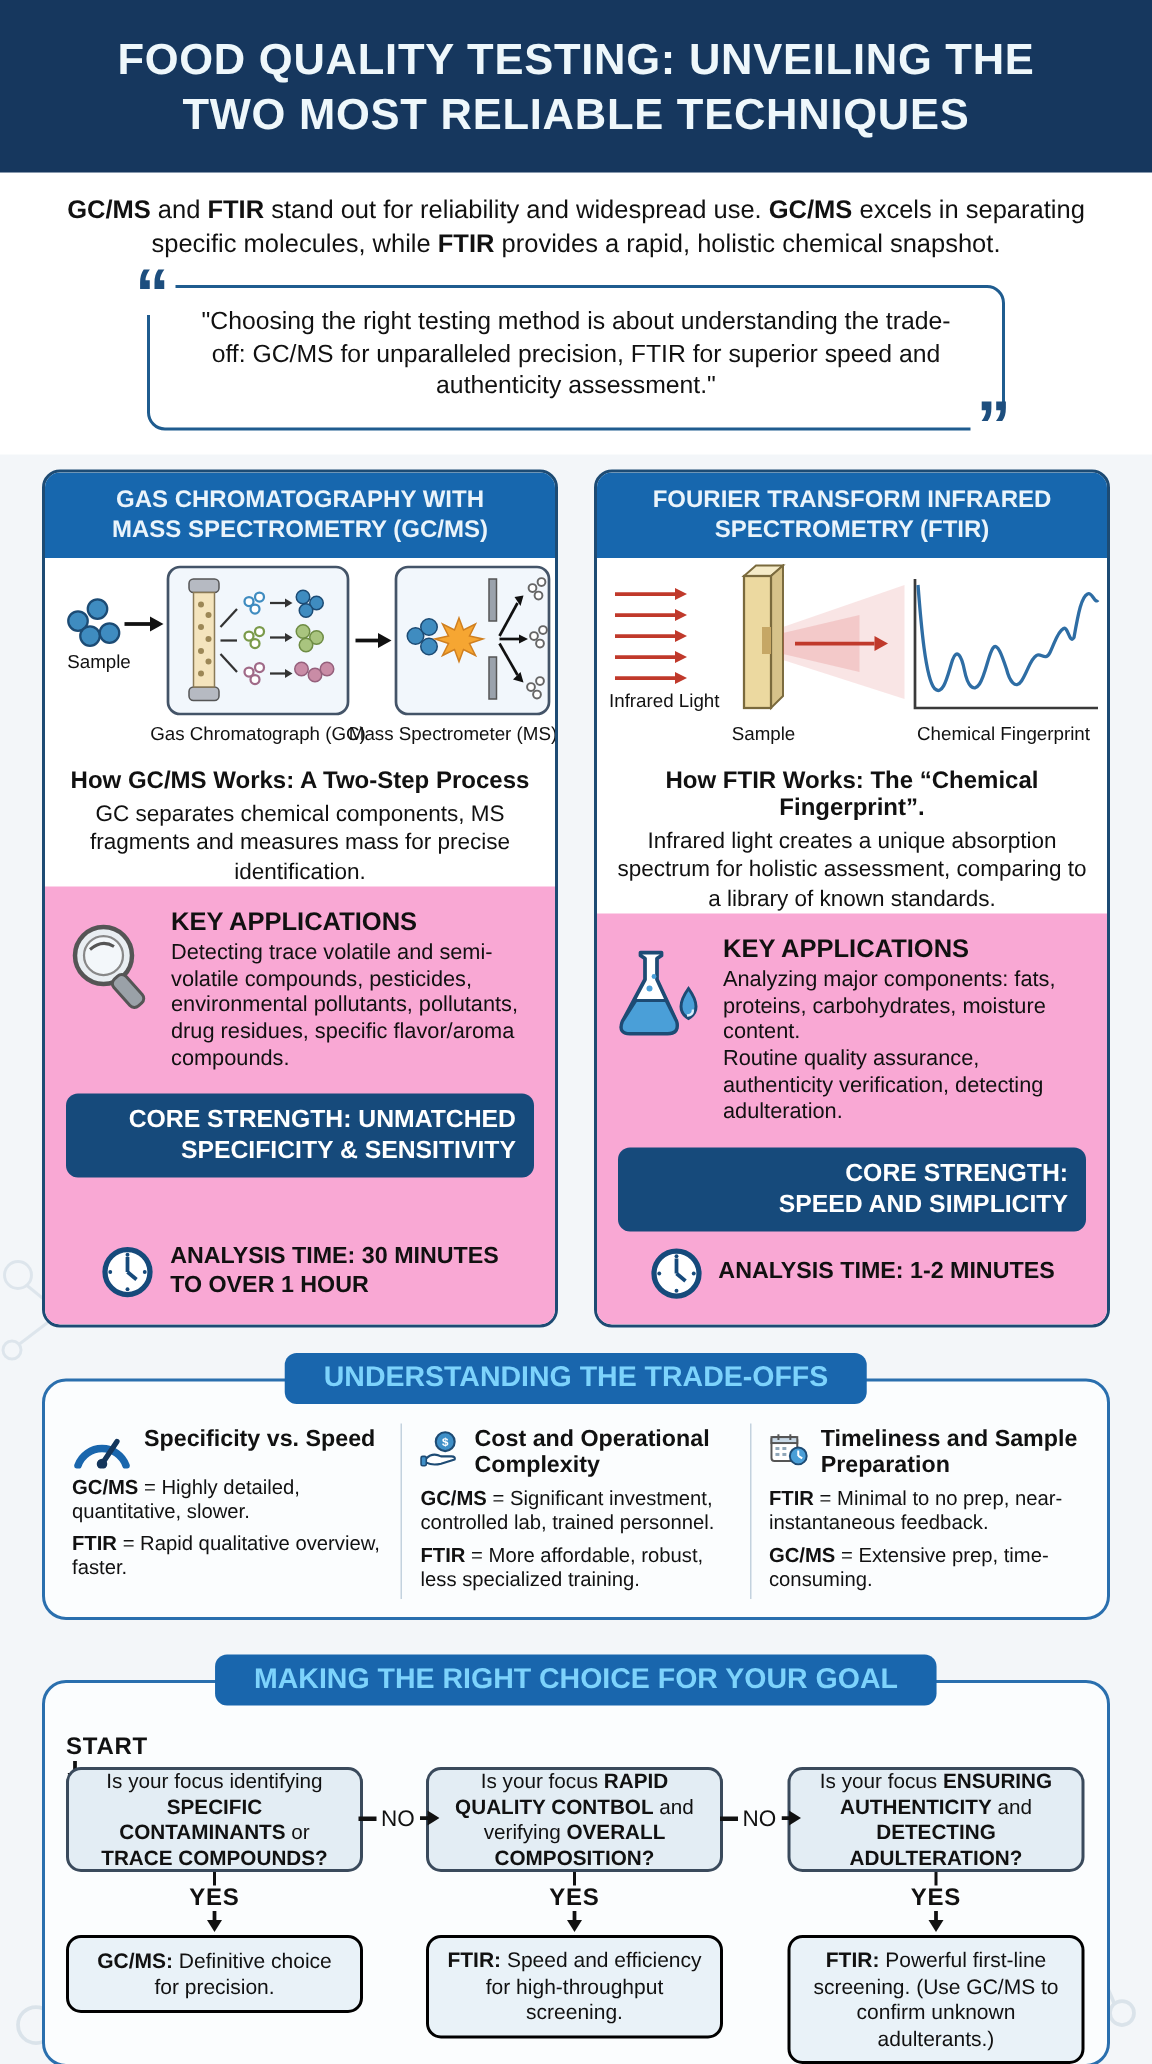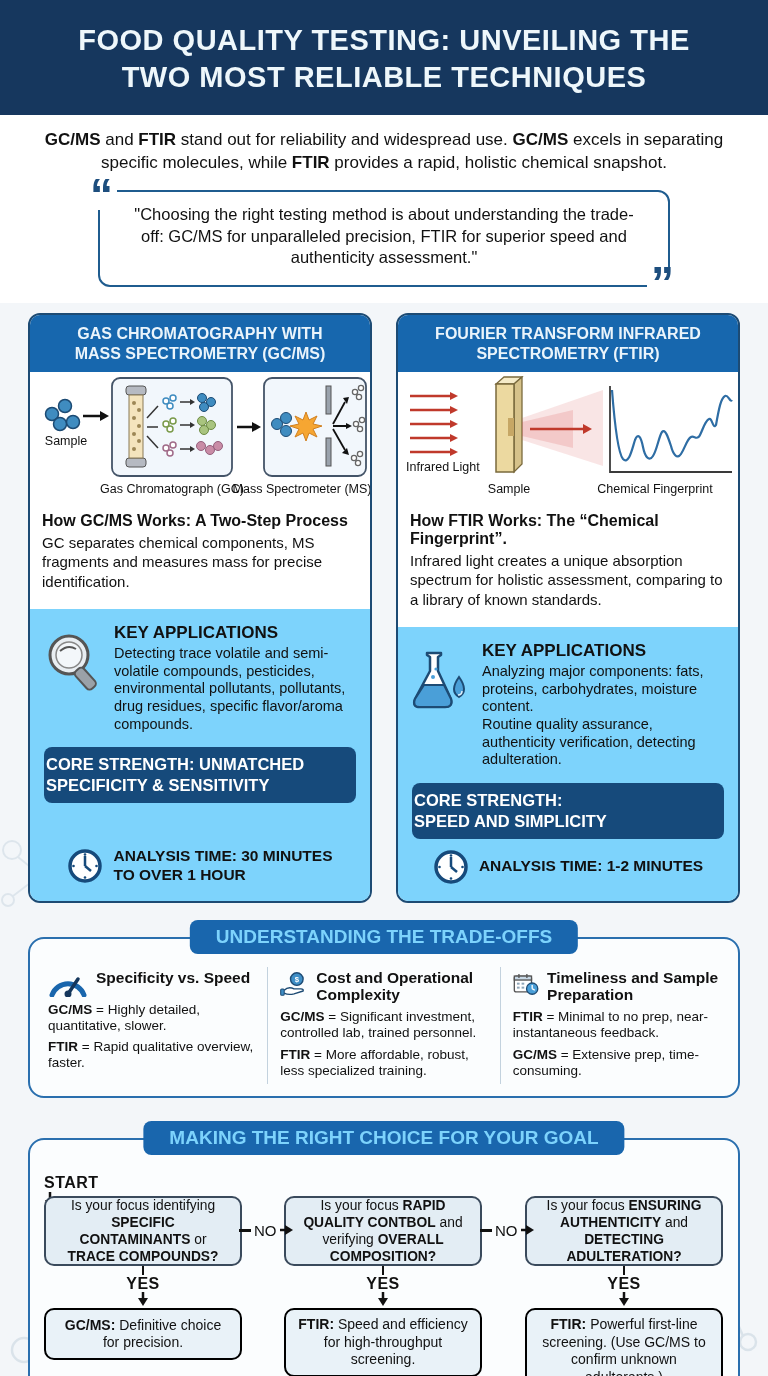--- a/index.html
+++ b/index.html
@@ -31,30 +31,30 @@
   .qmark.close { bottom:-12px; right:-10px; }
   
   .cols { display:flex; gap:24px; margin:10px 28px 0; position:relative; z-index:1; }
   .panel { flex:1; border:2px solid #1d4b74; border-radius:12px; overflow:hidden;
     background:#fff; display:flex; flex-direction:column; }
   .panel-hd { background:#1767ae; color:#eaf4fb; font-weight:bold; text-align:center;
     font-size:16px; line-height:1.22; padding:9px 4px; }
   .diagram { position:relative; height:138px; background:#fff; }
   .diagram svg { position:absolute; left:0; top:4px; }
   .lbl { position:absolute; font-size:12.5px; color:#111; white-space:nowrap; }
-  .howblk { padding:2px 12px 18px; background:#fff; }
+  .howblk { padding:2px 12px 0; text-align:center; background:#fff; }
   .howblk .ht { font-weight:bold; font-size:16px; margin-bottom:3px; }
   .howblk .hb { font-size:15px; line-height:1.28; }
-  .panel-lower { background:#7dd3fc; flex:1; display:flex; flex-direction:column; }
+  .panel-lower { background:#f9a8d4; flex:1; display:flex; flex-direction:column; }
   .apps { display:flex; gap:10px; padding:14px 12px 6px; align-items:flex-start; }
   .apps .ic { flex:0 0 62px; display:flex; justify-content:center; padding-top:8px; }
   .apps .at { font-weight:bold; font-size:17px; margin-bottom:2px; }
   .apps .ab { font-size:14.5px; line-height:1.22; }
   .corebar { margin:8px 14px 0; background:#164a7b; border-radius:8px; color:#fff;
-    font-weight:bold; font-size:16.5px; line-height:1.26; text-align:left; padding:7px 2px; }
+    font-weight:bold; font-size:16.5px; line-height:1.26; text-align:right; padding:7px 12px; }
   .timerow { display:flex; align-items:center; justify-content:center; gap:10px;
     padding:10px 10px 16px; margin-top:auto; }
   .timerow .tt { font-weight:bold; font-size:15.5px; line-height:1.2; }
   
   .pillbox { margin:34px 28px 0; position:relative; border:2.5px solid #2a6fae;
     border-radius:16px; background:#fbfdfe; z-index:1; }
   .pill { position:absolute; top:-19px; left:50%; transform:translateX(-50%);
     background:#1966ad; color:#7dd3fc; font-weight:bold; font-size:19px;
     padding:6px 26px; border-radius:8px; white-space:nowrap; }
   
@@ -316,21 +316,21 @@
             <line x1="132" y1="53" x2="185" y2="53"></line>
             <polygon points="185,48 194,53 185,58" fill="#c0392b" stroke="none"></polygon>
           </g>
         <g>
           <polyline points="212,10 212,96 334,96" fill="none" stroke="#3a3a3a" stroke-width="1.8"></polyline>
           <path d="M214,14 C216,40 219,76 225,83 C231,89 234,73 237,64 C240,56 243,61 245,71 C247,81 251,86 255,80 C259,74 261,60 264,56 C267,52 270,61 273,70 C275,78 279,84 283,78 C287,72 289,63 293,61 C296,59 299,65 302,59 C305,53 307,45 311,43 C314,41 315,54 318,49 C321,32 323,22 327,20 C330,18 332,27 334,24" fill="none" stroke="#2e6da4" stroke-width="2.2"></path>
         </g>
       </svg>
       <span class="lbl" style="left:8px;top:88px">Infrared Light</span>
       <span class="lbl" style="left:111px;top:110px;transform:translateX(-50%)">Sample</span>
-      <span class="lbl" style="left:257px;top:110px;transform:translateX(-50%)">Chemical Fingerprint</span>
+      <span class="lbl" style="left:271px;top:110px;transform:translateX(-50%)">Chemical Fingerprint</span>
     </div>
     <div class="howblk">
       <div class="ht">How FTIR Works: The “Chemical Fingerprint”.</div>
       <div class="hb">Infrared light creates a unique absorption spectrum for holistic assessment, comparing to a library of known standards.</div>
     </div>
     <div class="panel-lower">
       <div class="apps">
         <span class="ic">
           <svg width="60" height="64" viewBox="0 0 60 64">
             <path d="M16,4 L30,4 L30,6 L27,8 L27,22 L40,50 Q42,58 34,58 L9,58 Q1,58 4,50 L19,22 L19,8 L16,6 Z" fill="#fff" stroke="#1d4b74" stroke-width="2.5" stroke-linejoin="round"></path>

